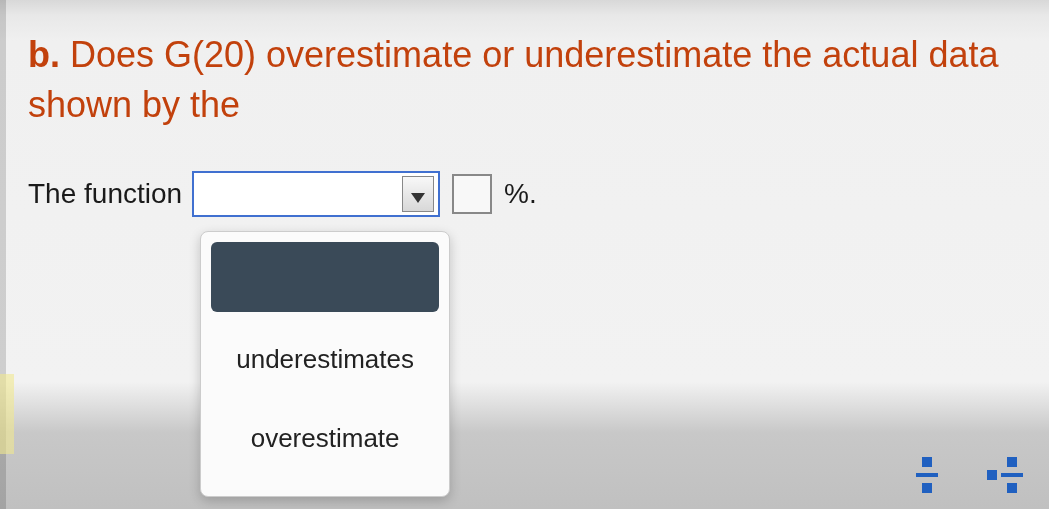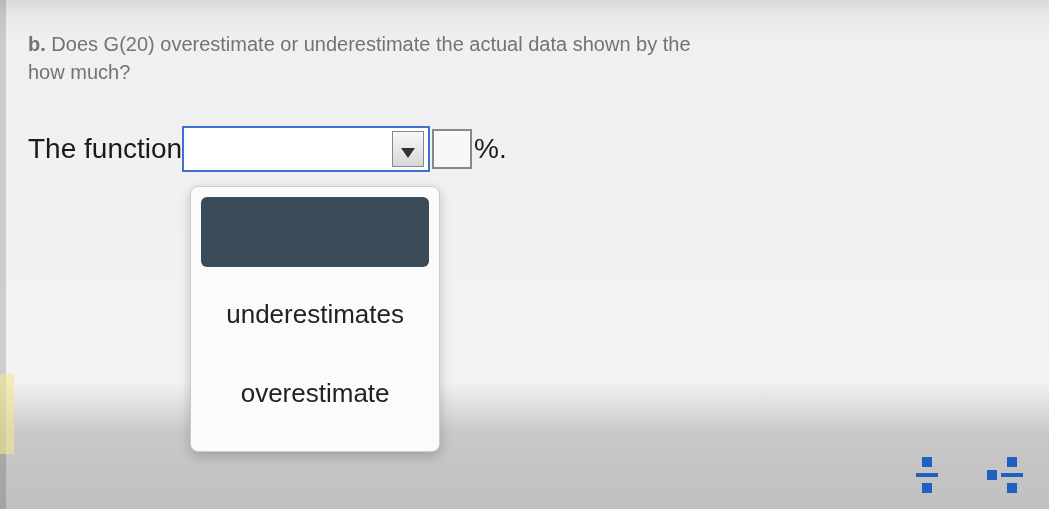--- a/index.html
+++ b/index.html
@@ -12,34 +12,34 @@
       height: 509px;
       background: linear-gradient(to bottom, #d8d8d8 0%, #e8e8e8 3%, #f0f0f0 8%, #f2f2f2 75%, #c8c8c8 85%, #c0c0c0 100%);
       font-family: Arial, Helvetica, sans-serif;
       position: relative;
       overflow: hidden;
     }
     .content {
       padding: 30px 28px 0 28px;
     }
     .question-text {
-      font-size: 20px;
+      font-size: 36px;
       line-height: 1.4;
-      color: #737373;
+      color: #c2410c;
     }
     .question-label {
       font-weight: bold;
     }
     .answer-row {
       margin-top: 40px;
       display: flex;
       align-items: center;
       font-size: 28px;
       color: #1a1a1a;
-      gap: 0;
+      gap: 10px;
     }
     .dropdown-wrapper {
       position: relative;
       display: inline-block;
     }
     .dropdown-input {
       width: 248px;
       height: 46px;
       border: 2.5px solid #4070d0;
       background: #ffffff;
@@ -130,21 +130,20 @@
 </head>
 <body>
 
 <div class="left-edge"></div>
 <div class="left-yellow"></div>
 
 <div class="content">
   <div class="question-text">
     <span class="question-label">b.</span><span> Does G(20) overestimate or underestimate the actual data shown by the</span>
     <br>
-    <span>how much?</span>
   </div>
 
   <div class="answer-row">
     <span>The function</span>
 
     <div class="dropdown-wrapper">
       <div class="dropdown-input">
         <div class="dropdown-arrow-btn">
           <span>
             <svg viewBox="0 0 14 10">

